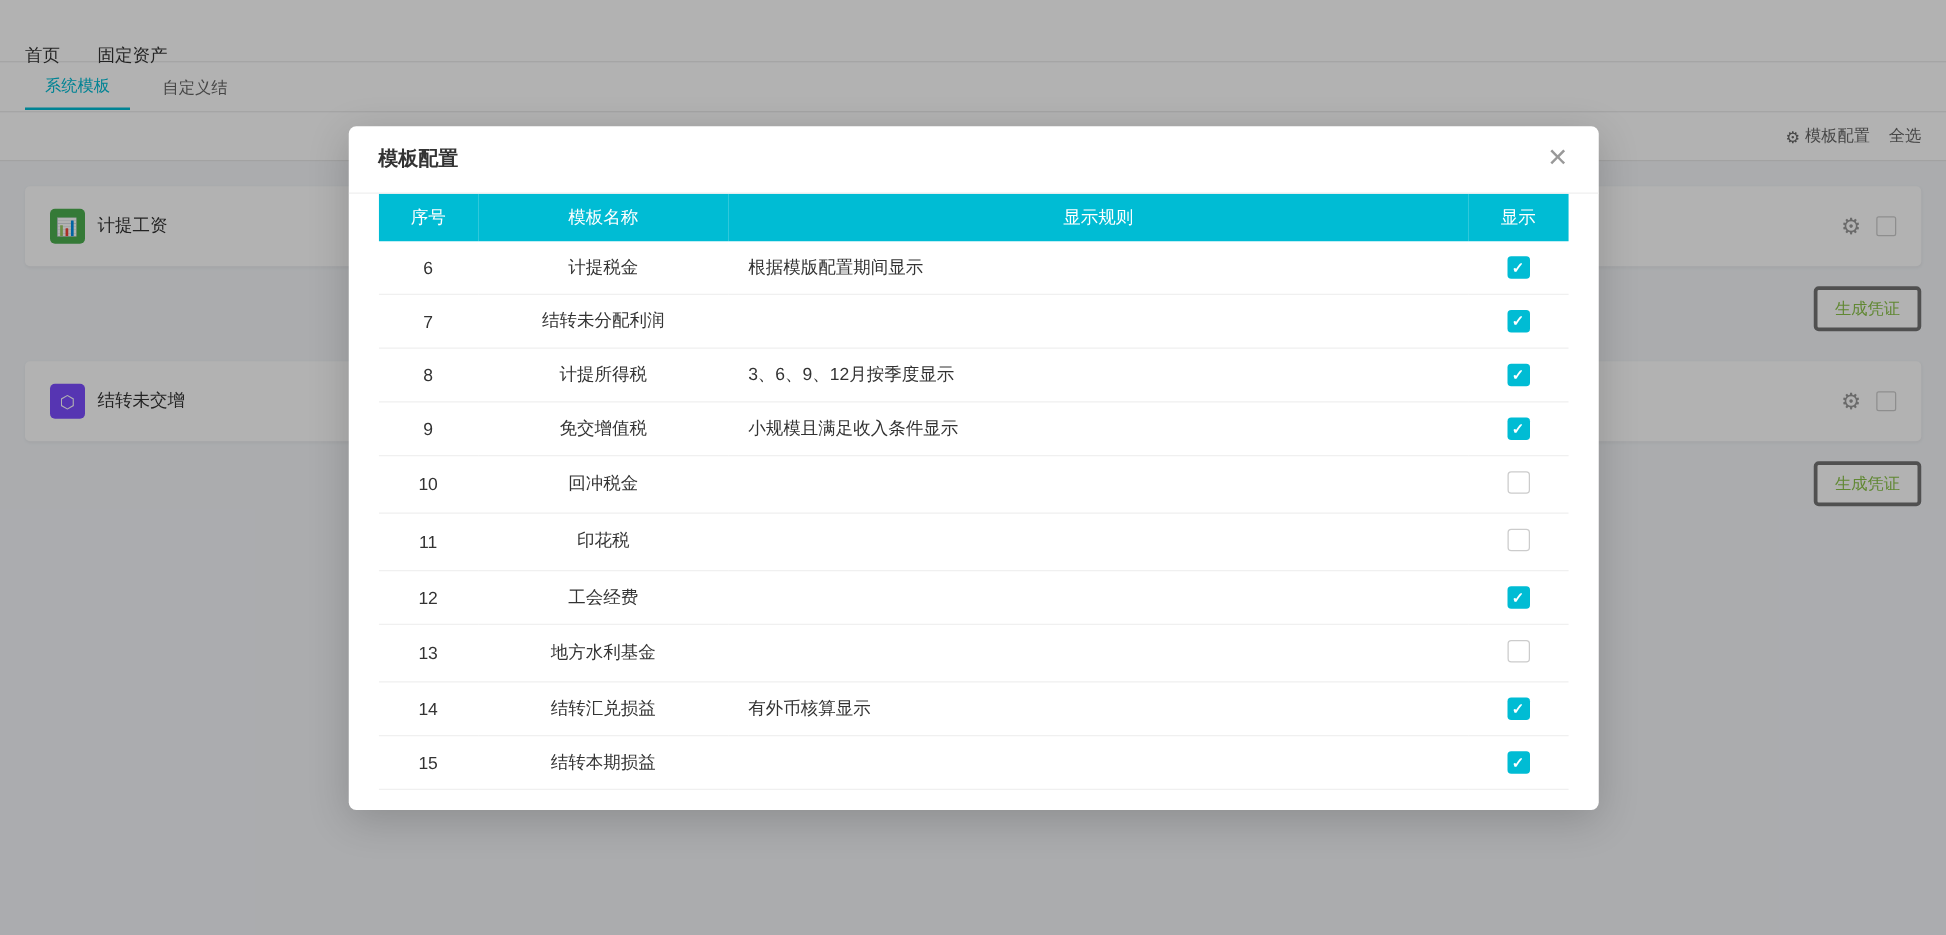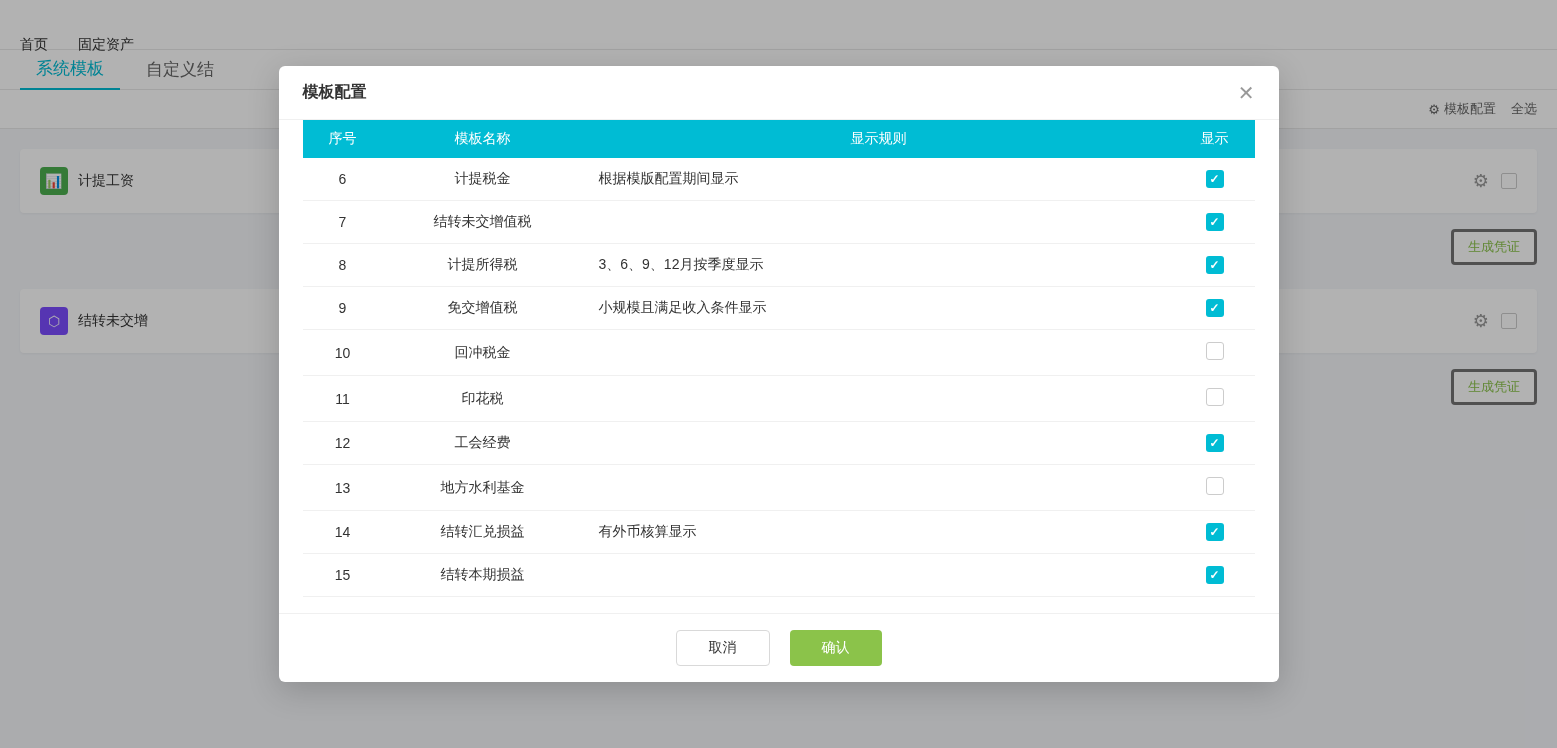--- a/index.html
+++ b/index.html
@@ -45,21 +45,21 @@
       background: #fff;
       padding: 0 20px;
       border-bottom: 1px solid #e8e8e8;
       align-items: center;
       height: 40px;
       gap: 10px;
     }
     .tab-item {
       padding: 8px 16px;
       cursor: pointer;
-      font-size: 17px;
+      font-size: 13px;
       color: #666;
     }
     .tab-item.active {
       color: #00bcd4;
       border-bottom: 2px solid #00bcd4;
     }
 
     
     .action-bar {
       display: flex;
@@ -389,21 +389,21 @@
           </thead>
           <tbody id="table-body">
           <tr>
                 <td>6</td>
                 <td>计提税金</td>
                 <td>根据模版配置期间显示</td>
                 <td style="text-align: center;"><span class="cb-checked"></span></td>
               </tr>
               <tr>
                 <td>7</td>
-                <td>结转未交增值税</td>
+                <td>结转未分配利润</td>
                 <td></td>
                 <td style="text-align: center;"><span class="cb-checked"></span></td>
               </tr>
               <tr>
                 <td>8</td>
                 <td>计提所得税</td>
                 <td>3、6、9、12月按季度显示</td>
                 <td style="text-align: center;"><span class="cb-checked"></span></td>
               </tr>
               <tr>
@@ -446,18 +446,14 @@
                 <td>15</td>
                 <td>结转本期损益</td>
                 <td></td>
                 <td style="text-align: center;"><span class="cb-checked"></span></td>
               </tr>
             </tbody>
         </table>
       </div>
     </div>
 
-    <div class="modal-footer">
-      <button class="btn-cancel">取消</button>
-      <button class="btn-confirm">确认</button>
-    </div>
   </div>
 </div>
 
 </body></html>

